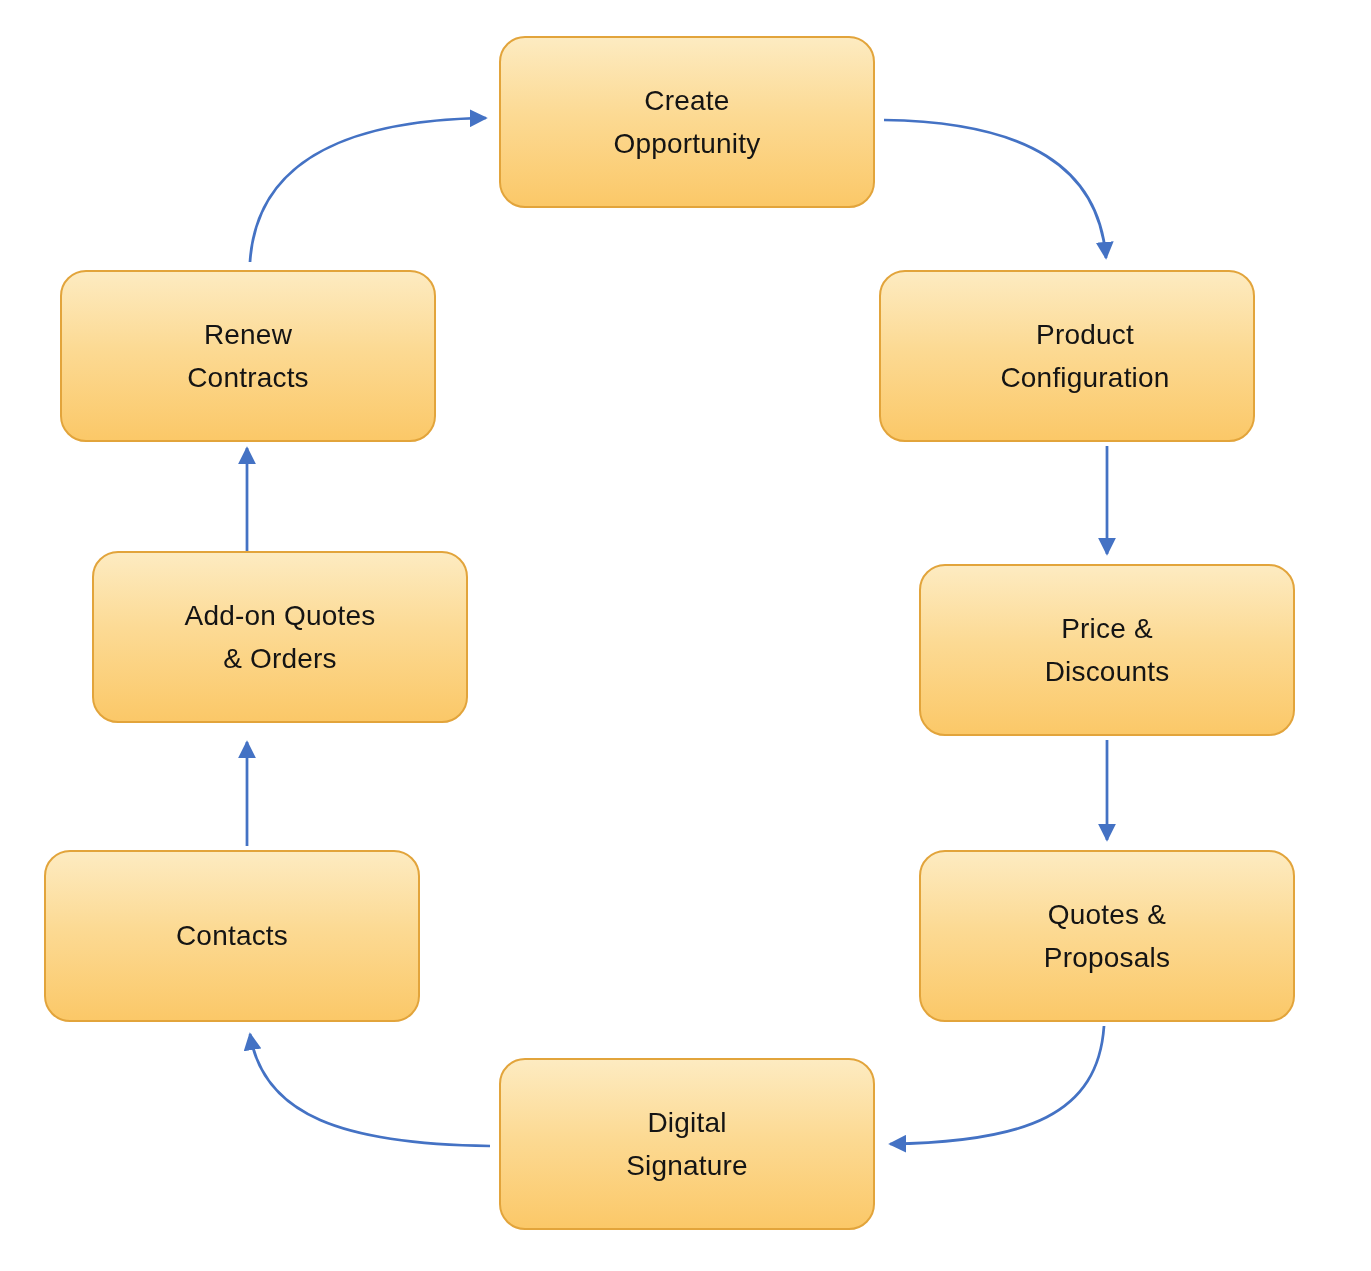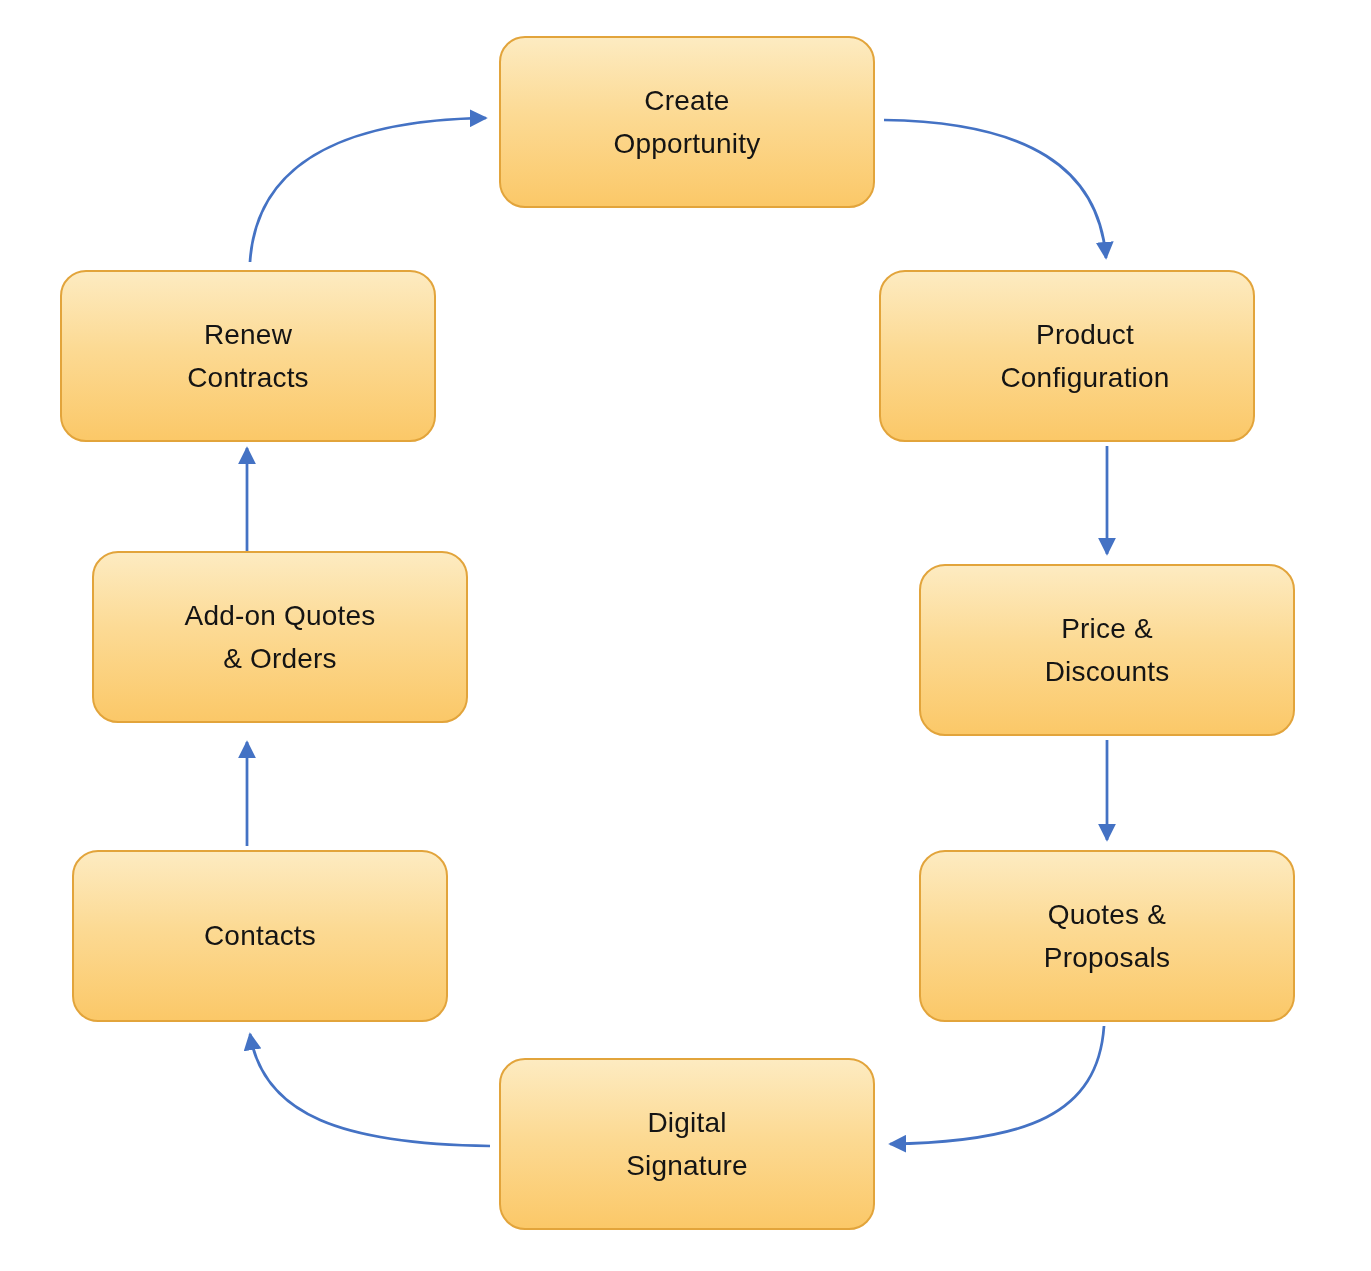--- a/index.html
+++ b/index.html
@@ -45,21 +45,21 @@
     font-size: 28px;
     line-height: 1.55;
     color: #141414;
     letter-spacing: 0.2px;
   }
   .n-create   { left: 499px; top: 36px;  }
   .n-product  { left: 879px; top: 270px; padding-left: 36px; }
   .n-price    { left: 919px; top: 564px; justify-content: center; }
   .n-quotes   { left: 919px; top: 850px; }
   .n-digital  { left: 499px; top: 1058px; align-items: center;}
-  .n-contacts { left: 72px;  top: 850px; }
+  .n-contacts { left: 44px;  top: 850px; }
   .n-addon    { left: 60px;  top: 551px; margin-left: 32px; }
   .n-renew    { left: 60px;  top: 270px; }
 </style>
 </head>
 <body>
 
 <div id="canvas">
 
   <svg id="arrow-layer" viewBox="0 0 1371 1271" xmlns="http://www.w3.org/2000/svg">
     <defs>

